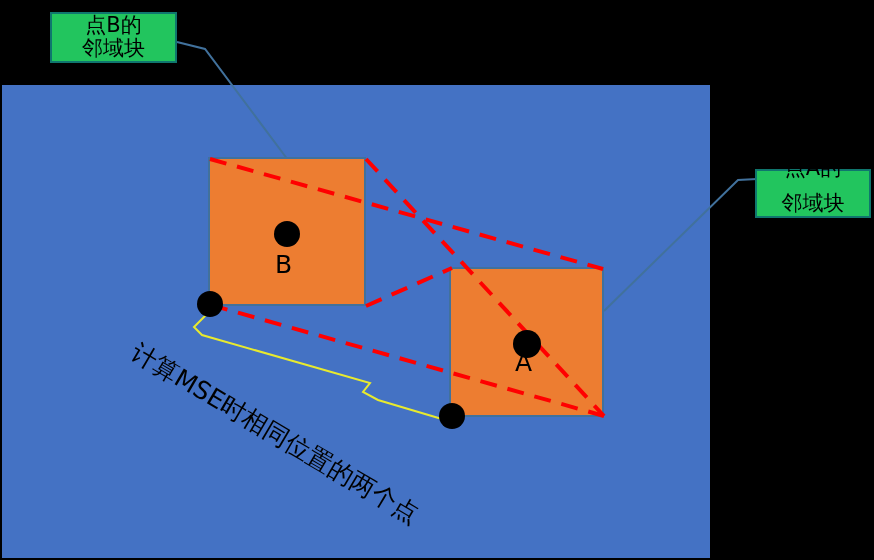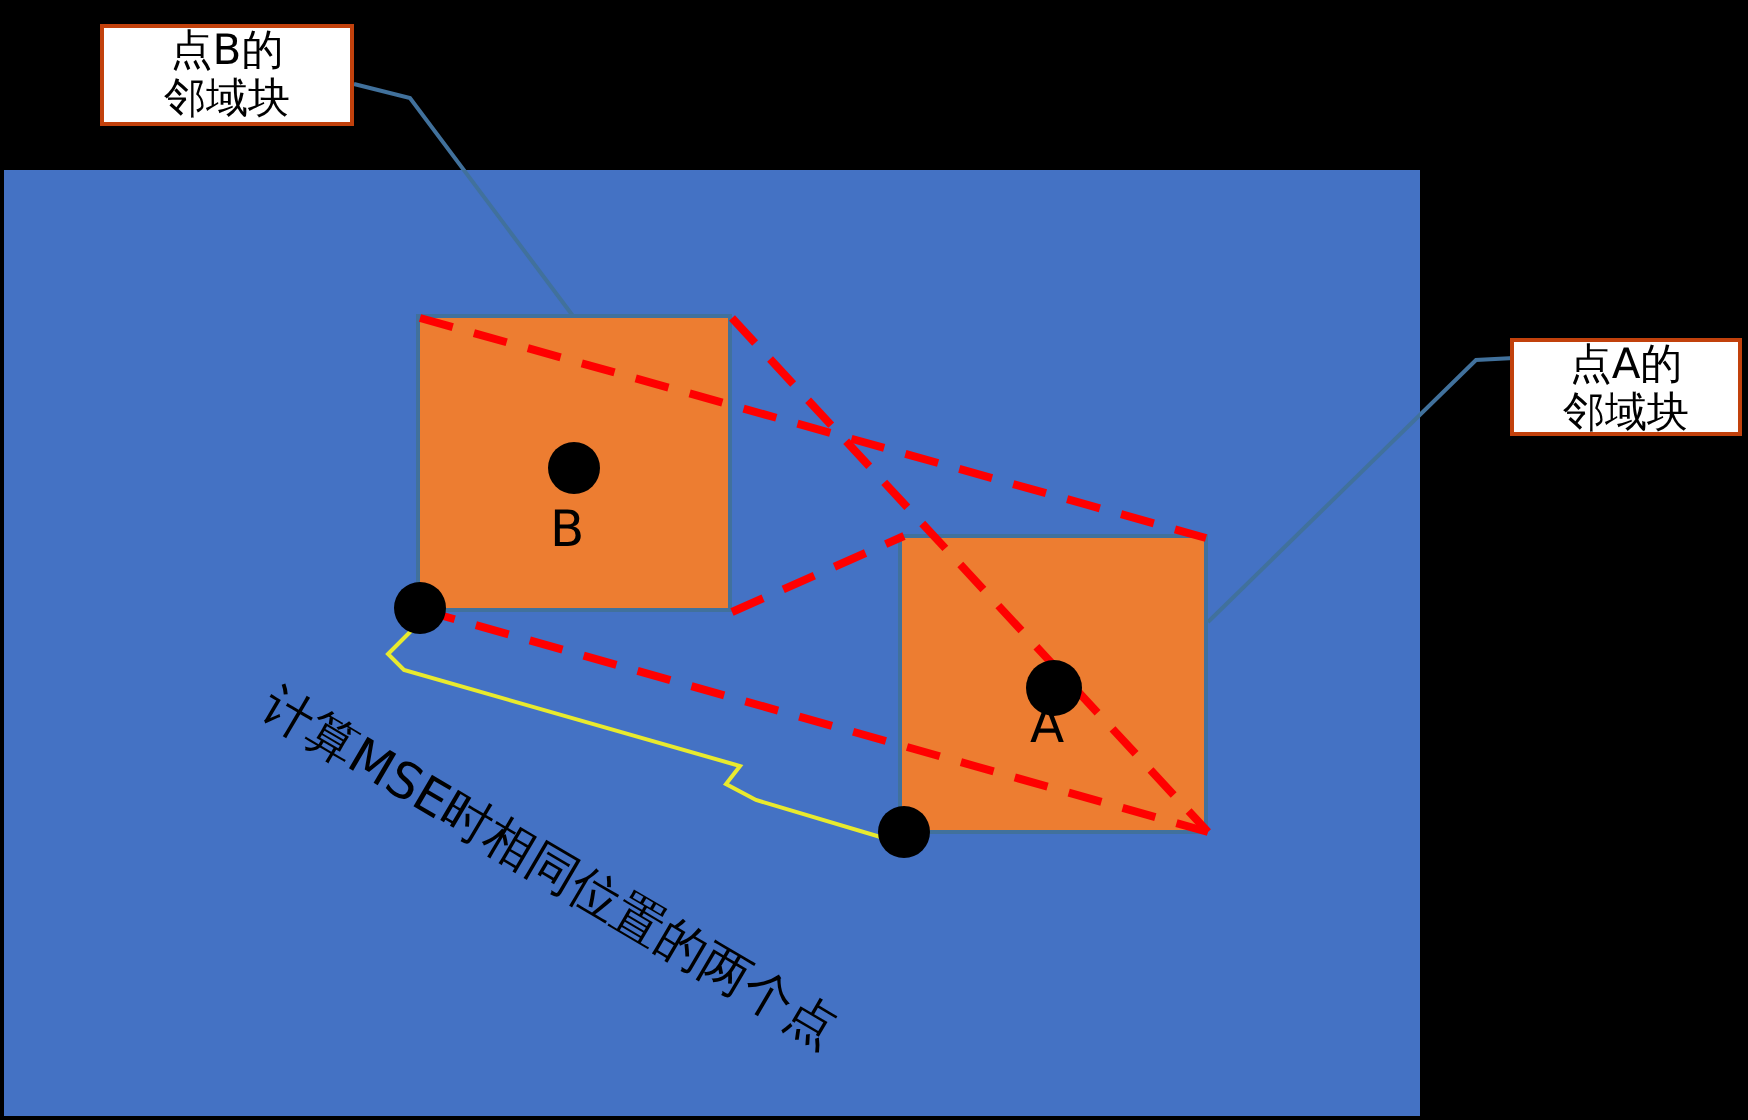--- a/index.html
+++ b/index.html
@@ -21,43 +21,44 @@
   }
   #diagram-svg {
     position: absolute;
     left: 0;
     top: 0;
     width: 874px;
     height: 560px;
   }
   .callout-box {
     position: absolute;
-    background: #ffffff;
-    border: 2px solid #c2410c;
+    background: #22c55e;
+    border: 2px solid #0f766e;
     box-sizing: border-box;
     display: flex;
     flex-direction: column;
     align-items: center;
-    justify-content: flex-start;
+    justify-content: flex-end;
     line-height: 1.12;
     color: #000000;
     font-size: 21px;
     letter-spacing: 0px;
   }
   #callout-b {
     left: 50px;
     top: 12px;
     width: 127px;
     height: 51px;
   }
   #callout-a {
     left: 755px;
     top: 169px;
     width: 116px;
     height: 49px;
+    gap: 12px;
   }
   .callout-line {
     white-space: nowrap;
   }
   .point-label {
     position: absolute;
     color: #000000;
     font-size: 25px;
     font-weight: normal;
     line-height: 1;

